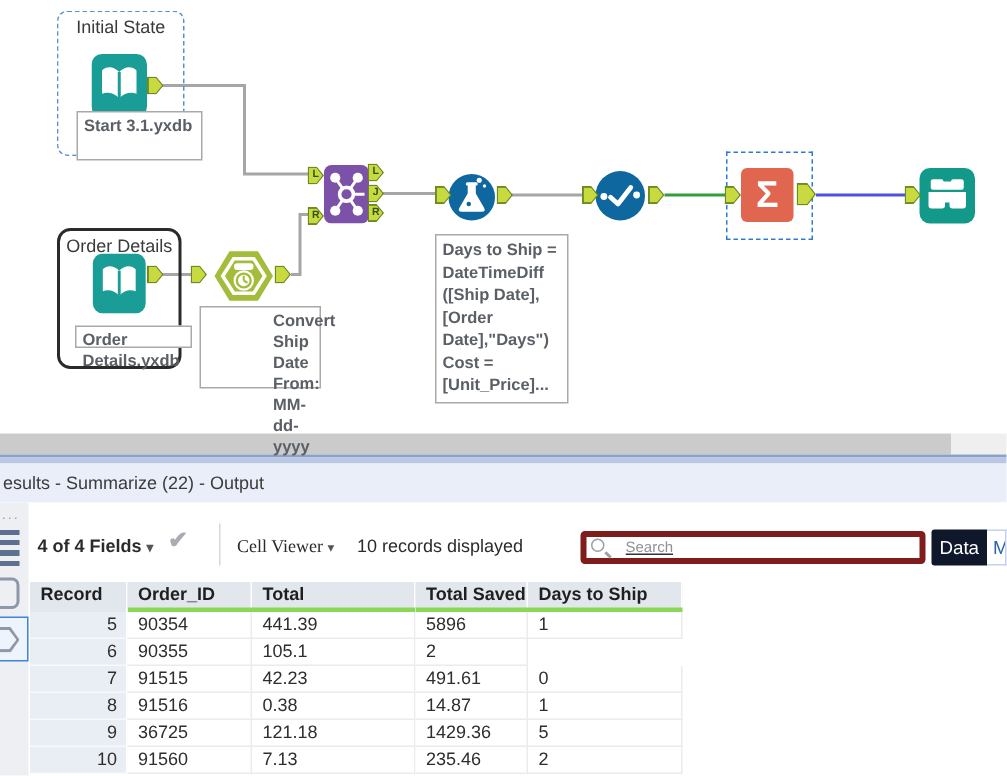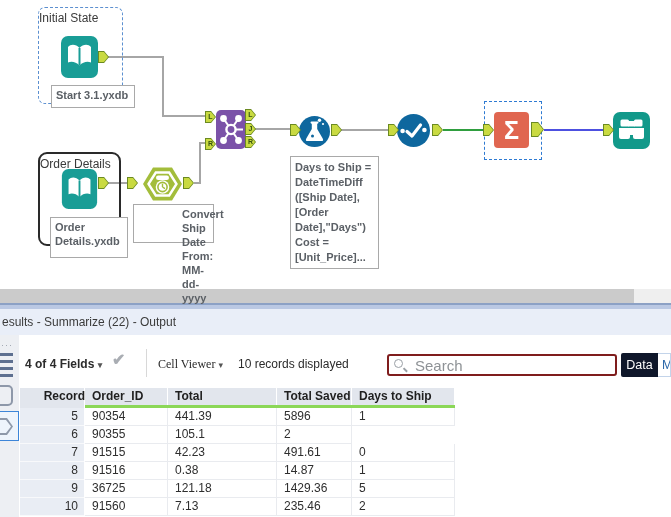--- a/index.html
+++ b/index.html
@@ -5,40 +5,40 @@
   * { margin:0; padding:0; box-sizing:border-box; }
   html,body { width:671px; height:517px; overflow:hidden; background:#fff;
     font-family:"Liberation Sans", sans-serif; }
   .abs { position:absolute; }
 
   
   #canvas { position:absolute; left:0; top:0; width:671px; height:292px; background:#fff; }
   .container-box { position:absolute; border-radius:7px; }
   #container-initial { left:38px; top:7px; width:85px; height:97px; border:1px dashed #5b8fd0; }
   #container-order { left:38px; top:152px; width:83px; height:94px; border:2px solid #2a2a2a; border-radius:9px; }
-  .container-title { display:block; text-align:left; margin-top:3px; font-size:12px; color:#3a3a3a; white-space:nowrap; }
+  .container-title { display:block; text-align:center; margin-top:3px; font-size:12px; color:#3a3a3a; white-space:nowrap; }
 
   .tool { position:absolute; }
   #tool-input-start { left:61px; top:36px; width:37px; height:42px; }
   #tool-input-order { left:61px; top:169px; width:37px; height:40px; }
   #tool-datetime { left:142px; top:164px; width:41px; height:40px; }
   #tool-join { left:216px; top:110px; width:30px; height:39px; }
   #tool-formula { left:299px; top:116px; width:31px; height:31px; background:#0e679e; border-radius:50%; }
   #tool-select { left:397px; top:114px; width:33px; height:33px; background:#0e679e; border-radius:50%; }
   #summarize-selection { left:484px; top:101px; width:58px; height:59px; border:1px dashed #2e7ad2; }
   #tool-summarize { left:494px; top:112px; width:35px; height:36px; background:#e06650; border-radius:4px;
     color:#fff; font-weight:bold; font-size:25px; text-align:center; line-height:36px; }
   #tool-browse { left:613px; top:112px; width:37px; height:37px; background:#12998a; border-radius:7px; }
   .tool svg { display:block; width:100%; height:100%; }
 
   .note { position:absolute; background:#fff; border:1px solid #a9a9a9; color:#5b6066;
     font-size:11px; font-weight:600; line-height:14px; padding:2px 4px; white-space:pre-line; z-index:3; }
-  #label-start { left:51px; top:85px; width:84px; height:23px; line-height:14px; }
-  #label-order { left:50px; top:217px; width:78px; height:41px; }
-  #note-datetime { left:133px; top:204px; width:81px; height:39px;padding-left:48px; }
+  #label-start { left:51px; top:74px; width:84px; height:33px; line-height:14px; }
+  #label-order { left:50px; top:217px; width:78px; height:15px; }
+  #note-datetime { left:133px; top:204px; width:81px; height:55px;padding-left:48px; }
   #note-formula { left:290px; top:156px; width:89px; height:113px; line-height:15px; padding:3px 4px; }
 
   
   .anchor { position:absolute; width:11px; height:12px; z-index:2; }
   .anchor::before { content:""; position:absolute; inset:0;
     clip-path:polygon(0 0,55% 0,100% 50%,55% 100%,0 100%); background:#6b8a21; }
   .anchor::after { content:""; position:absolute; inset:1px;
     clip-path:polygon(0 0,55% 0,100% 50%,55% 100%,0 100%); background:#c9da41; }
   .anchor b { position:absolute; inset:0; z-index:1; font-size:7px; font-weight:700;
     color:#33510f; text-align:center; line-height:12px; }
@@ -54,22 +54,22 @@
   #results-titlebar { left:0; top:309px; width:671px; height:26px; background:#e9eef8;
     font-size:12px; color:#3b3b3b; line-height:26px; padding-left:2px; }
   #results-toolbar { left:0; top:335px; width:671px; height:53px; background:#fff; }
   .tb-text { position:absolute; font-size:12px; color:#2b2b2b; line-height:24px; top:352px; white-space:nowrap; }
   .caret { font-size:9px; color:#555; }
   #fields-dropdown { left:25px;font-weight:bold; }
   #toolbar-check { left:112px; top:350px; font-size:16px; color:#a9adb3; font-weight:bold; }
   #toolbar-divider { left:146px; top:349px; width:1px; height:28px; background:#d8d8d8; }
   #cellviewer-dropdown { left:158px;font-family:Liberation Serif, serif; }
   #records-status { left:238px; }
-  #search-box { left:387px; top:354px; width:230px; height:22px; border:2px solid #7f1d1d;
-    border-radius:3px; padding:0 6px 0 26px; font-size:15px; color:#333; background:#fff; outline:none; width:230px; }
+  #search-box { left:387px; top:354px; width:230px; height:22px; border:4px solid #7f1d1d;
+    border-radius:3px; padding:0 6px 0 26px; font-size:10px; color:#333; background:#fff; outline:none; width:230px;text-decoration:underline; }
   #search-box::placeholder { color:#8e9296; }
   #search-icon { left:394px; top:359px; width:9px; height:9px; border:1.5px solid #9aa0a6; border-radius:50%; }
   #search-icon::after { content:""; position:absolute; left:8px; top:9px; width:5px; height:1.5px;
     background:#9aa0a6; transform:rotate(45deg); }
   #data-tab { left:621px; top:353px; width:37px; height:24px; background:#0f172a; color:#fff;
     font-size:12.5px; text-align:center; line-height:24px; border:none; border-radius:2px 0 0 2px; }
   #metadata-tab { left:658px; top:353px; width:13px; height:24px; background:#fff; color:#2a66a8;
     font-size:12.5px; line-height:22px; border:1px solid #c3d4ea; border-left:none; overflow:hidden; padding-left:4px; }
 
   
@@ -83,21 +83,21 @@
   .hexagon::before { content:""; position:absolute; inset:0; background:#8e98a9;
     clip-path:polygon(25% 0,75% 0,100% 50%,75% 100%,25% 100%,0 50%); }
   .hexagon::after { content:""; position:absolute; inset:2px; background:#eef4fc;
     clip-path:polygon(25% 0,75% 0,100% 50%,75% 100%,25% 100%,0 50%); }
 
   
   #grid { left:20px; top:388px; width:435px; }
   .grid-row { display:grid; grid-template-columns:65px 83px 109px 75px 103px; }
   .hcell { height:20px; background:#e2e6ed; font-size:12px; font-weight:bold; color:#1f1f1f;
     line-height:17px; padding-left:7px; box-shadow:inset 0 -3px 0 #8bd757, inset -1px 0 0 #fff; }
-  .hcell.first { box-shadow:inset -1px 0 0 #fff;text-align:right; }
+  .hcell.first { box-shadow:inset -1px 0 0 #fff; }
   .cell { height:18px; font-size:12px; color:#2e2e2e; line-height:17px; }
   .rcell { background:#e9edf4; text-align:right; padding-right:6px;
     border-bottom:1px solid #f8f9fb; border-right:1px solid #fff; }
   .dcell { background:#fff; padding-left:7px; border-bottom:1px solid #e9ebef; border-right:1px solid #e9ebef; }
 </style>
 </head>
 <body>
 
 <div id="canvas">
 

